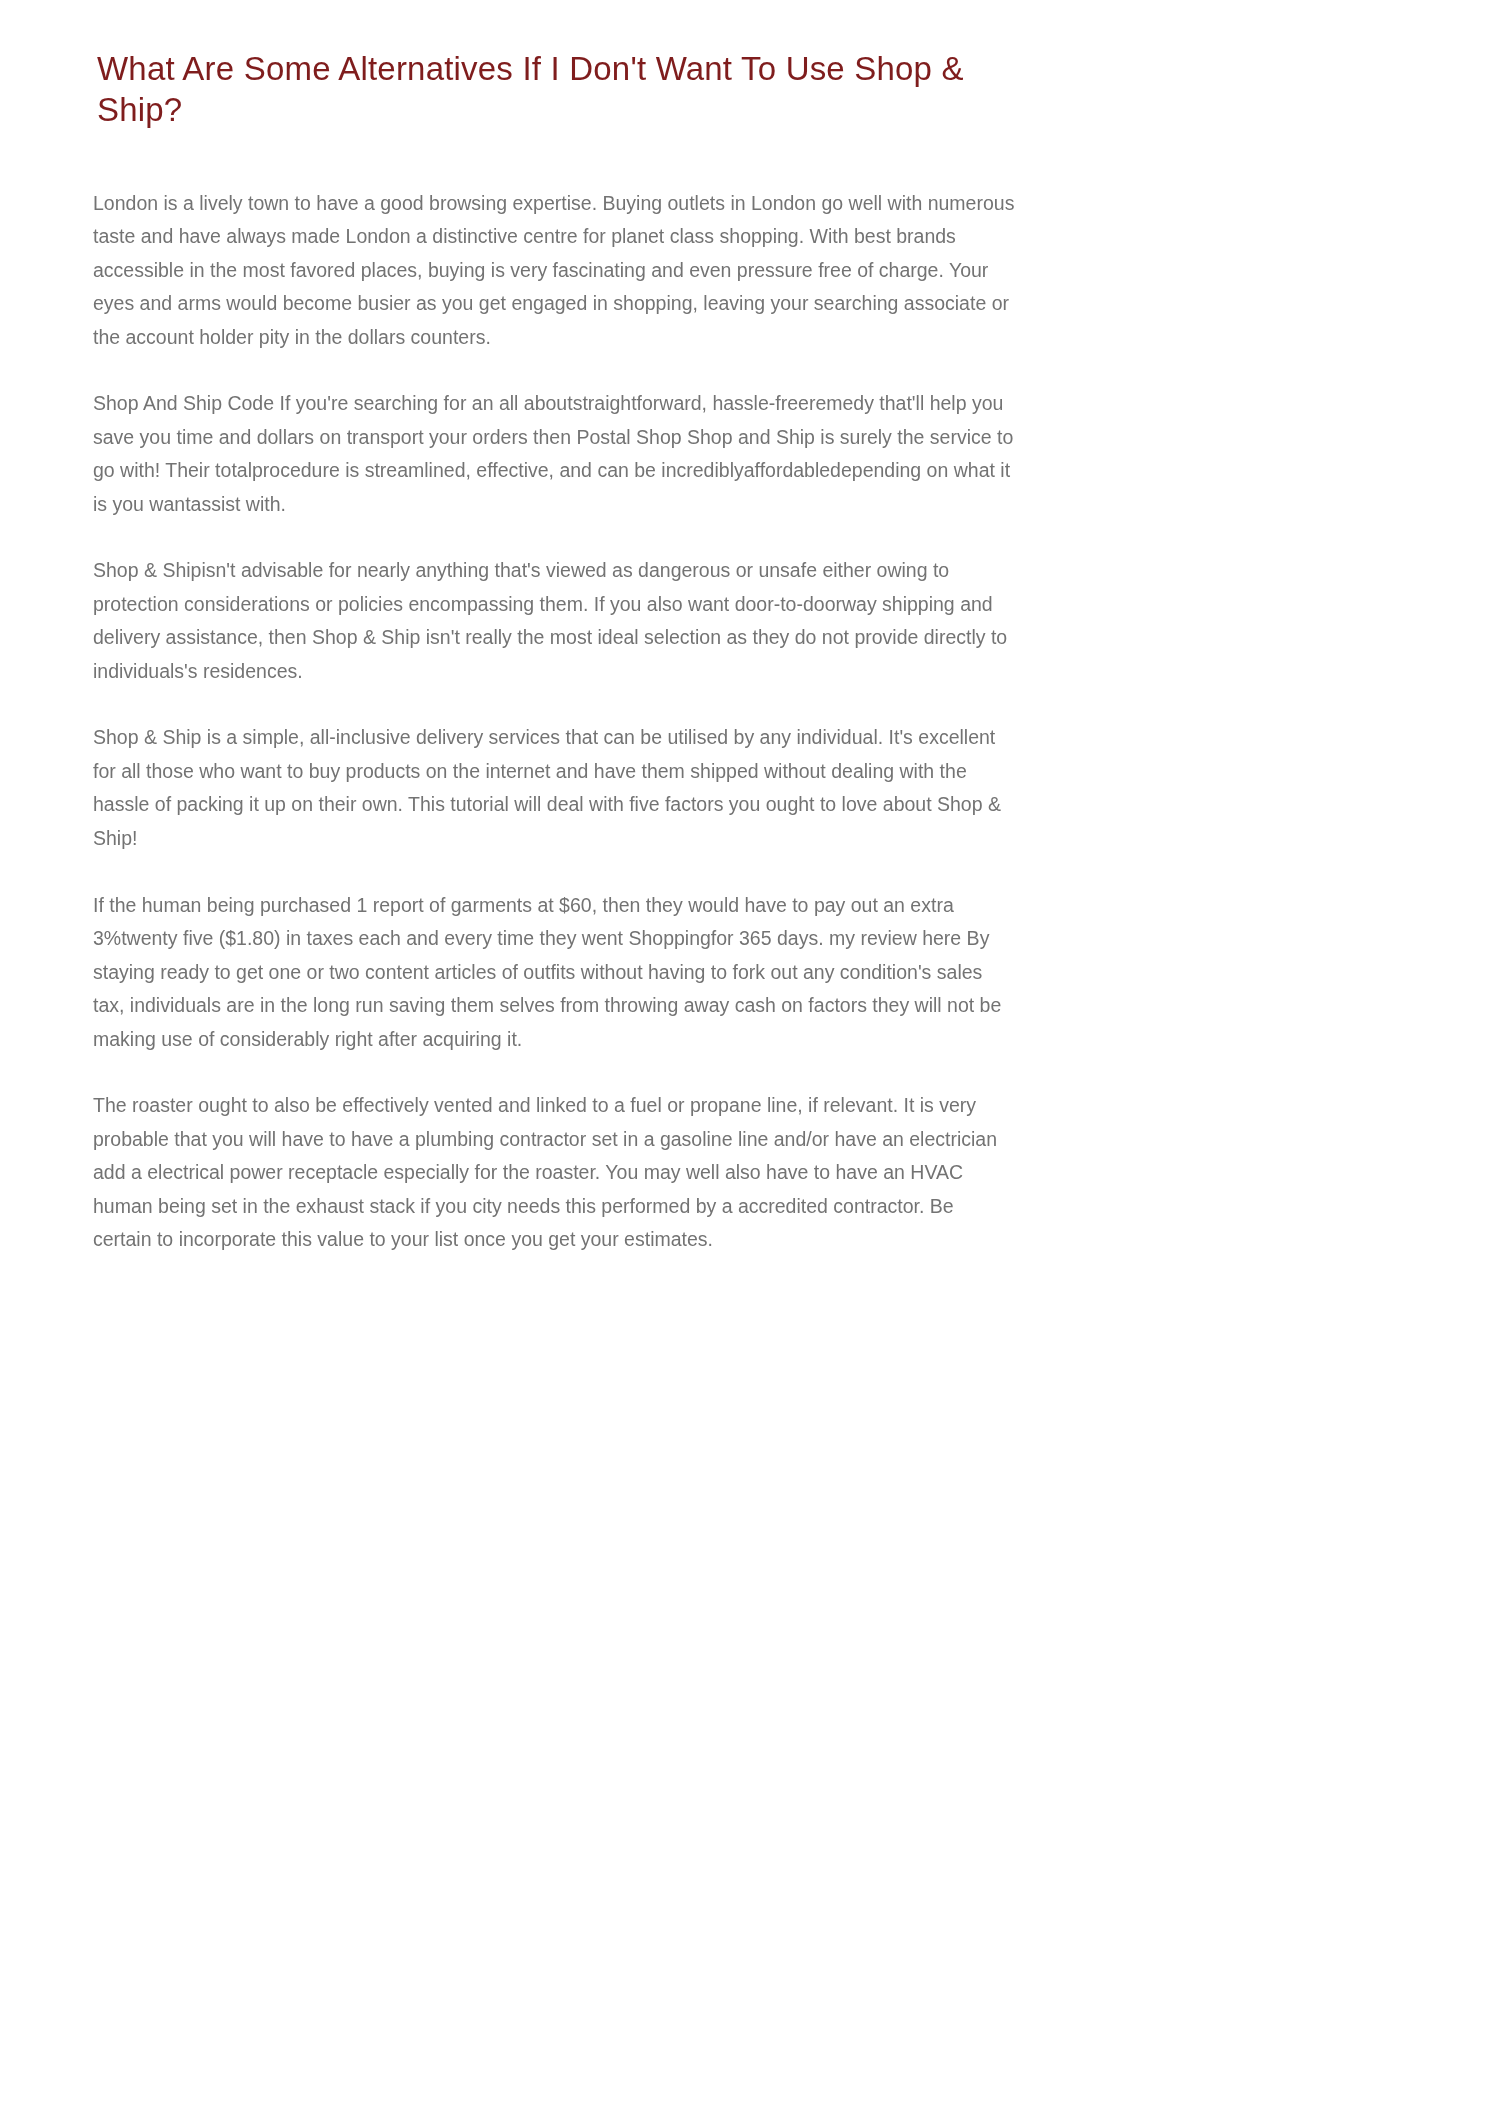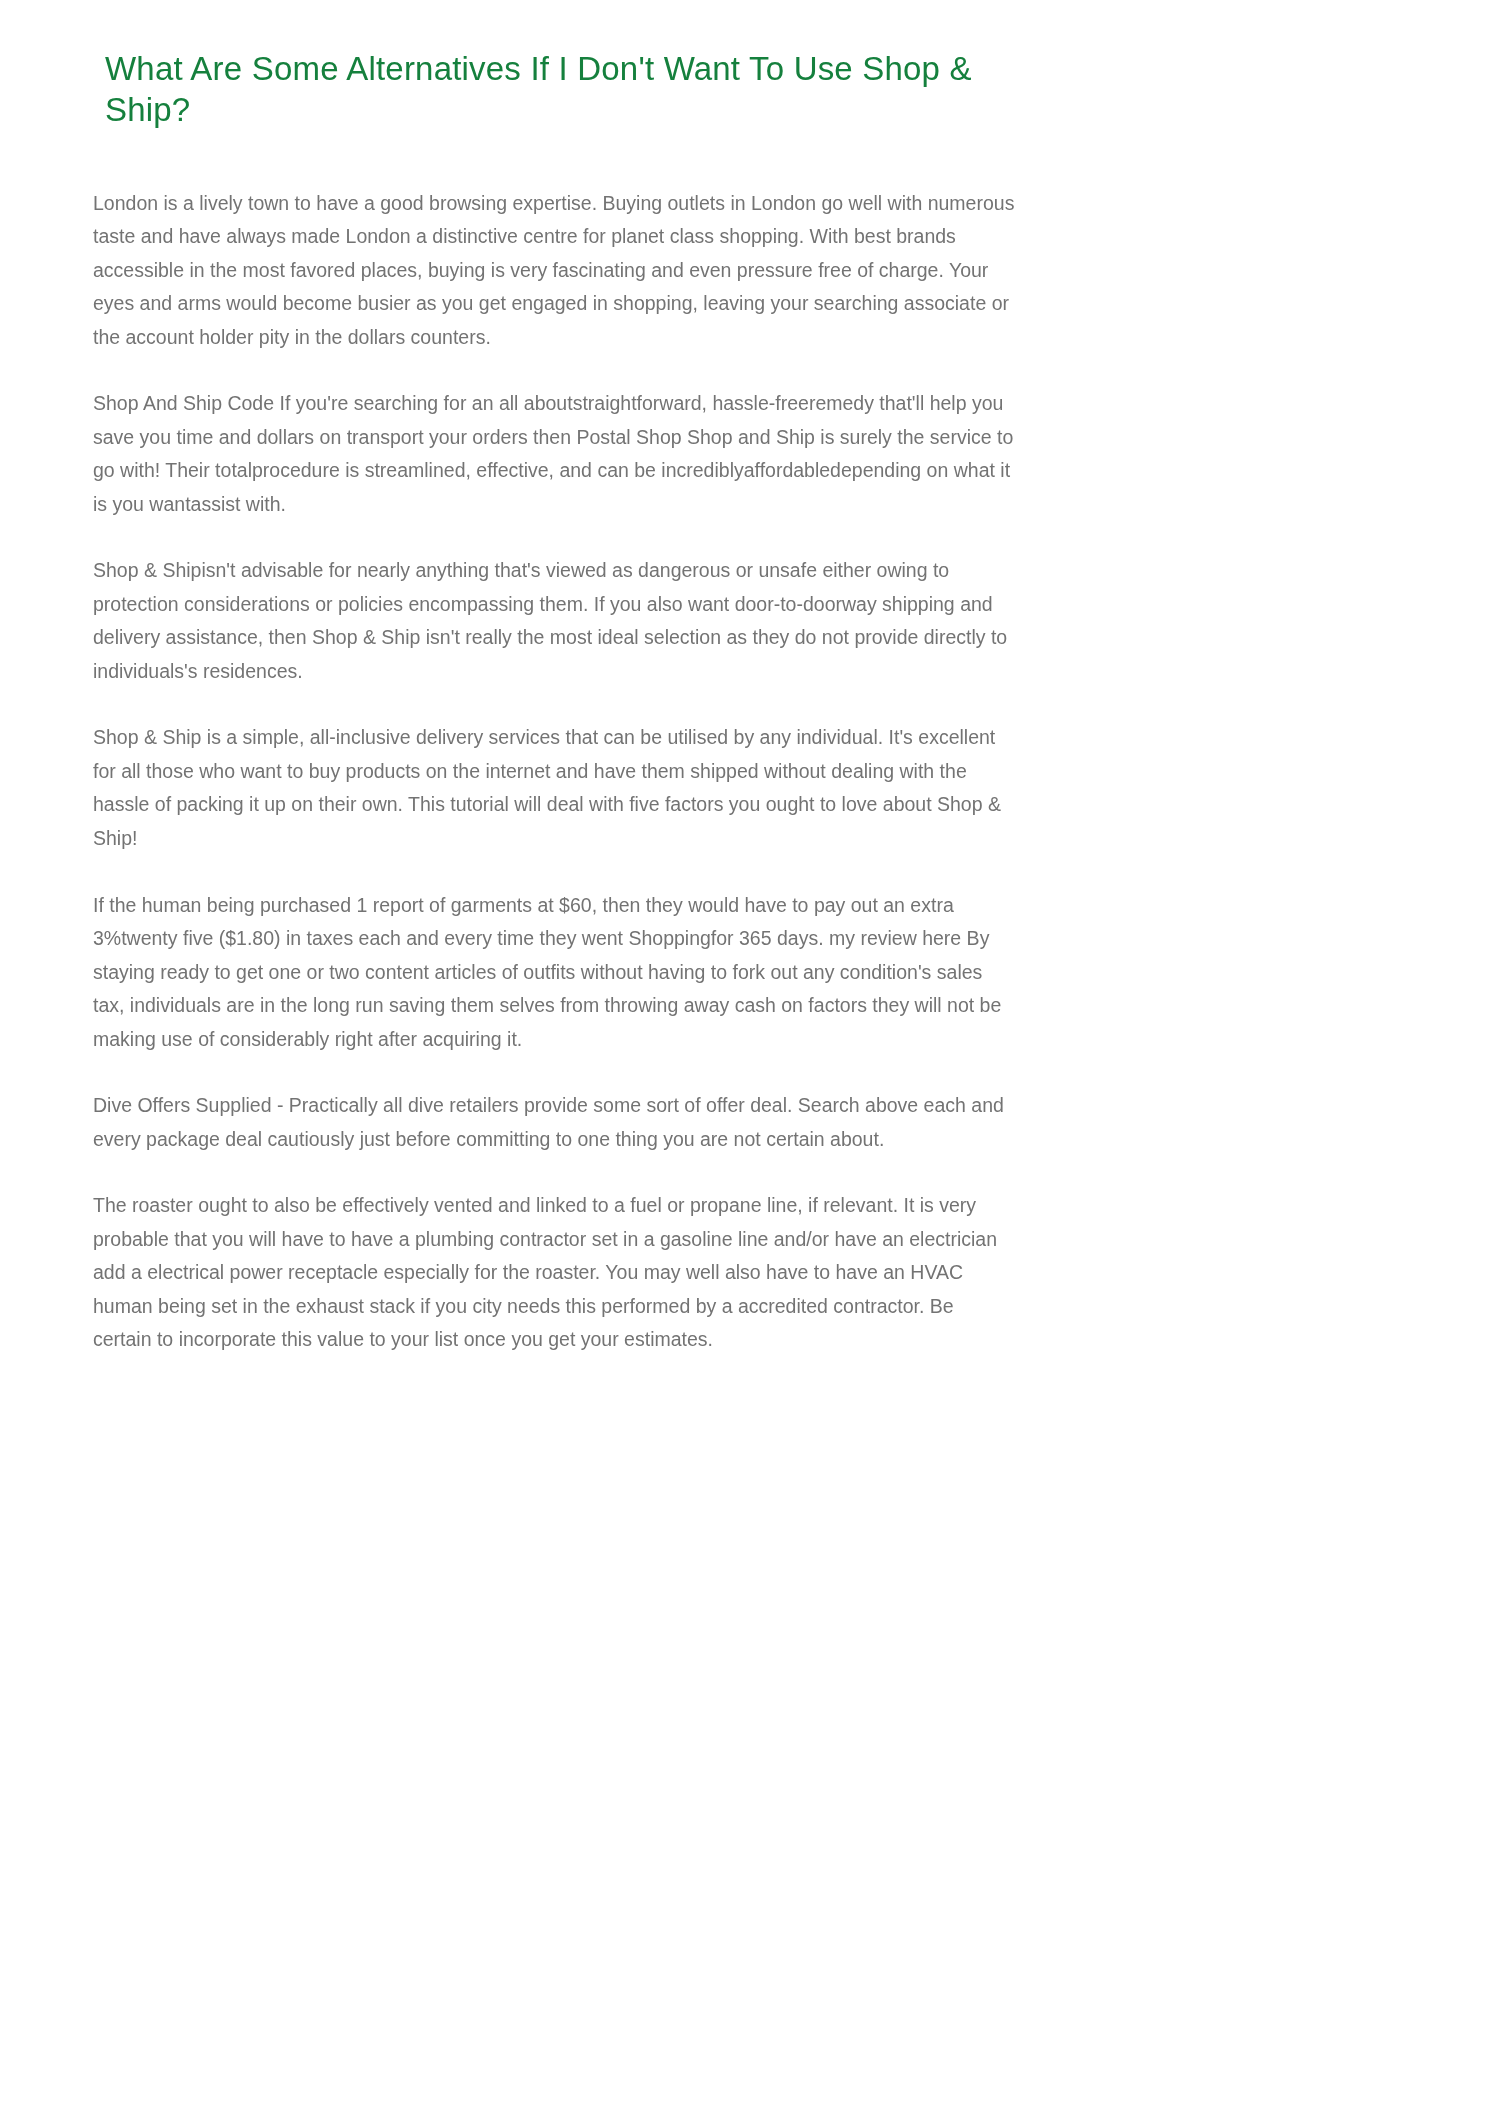--- a/index.html
+++ b/index.html
@@ -16,22 +16,22 @@
   }
   .page {
     box-sizing: border-box;
     padding: 48px 0 0 93px;
     width: 1015px;
   }
   h1.article-title {
     font-size: 33px;
     line-height: 1.25;
     font-weight: 400;
-    color: #15803d;
-    margin: 0 0 56px 12px;
+    color: #7f1d1d;
+    margin: 0 0 56px 4px;
     letter-spacing: 0.2px;
     max-width: 900px;
   }
   .article-body p {
     font-size: 19.5px;
     line-height: 1.72;
     margin: 0 0 33px 0;
     color: #737373;
     max-width: 922px;
   }
@@ -41,16 +41,15 @@
 
 <div class="page">
   <h1 class="article-title">What Are Some Alternatives If I Don't Want To Use Shop &amp; Ship?</h1>
 
   <div class="article-body">
     <p>London is a lively town to have a good browsing expertise. Buying outlets in London go well with numerous taste and have always made London a distinctive centre for planet class shopping. With best brands accessible in the most favored places, buying is very fascinating and even pressure free of charge. Your eyes and arms would become busier as you get engaged in shopping, leaving your searching associate or the account holder pity in the dollars counters.</p>
     <p>Shop And Ship Code If you're searching for an all aboutstraightforward, hassle-freeremedy that'll help you save you time and dollars on transport your orders then Postal Shop Shop and Ship is surely the service to go with! Their totalprocedure is streamlined, effective, and can be incrediblyaffordabledepending on what it is you wantassist with.</p>
     <p>Shop &amp; Shipisn't advisable for nearly anything that's viewed as dangerous or unsafe either owing to protection considerations or policies encompassing them. If you also want door-to-doorway shipping and delivery assistance, then Shop &amp; Ship isn't really the most ideal selection as they do not provide directly to individuals's residences.</p>
     <p>Shop &amp; Ship is a simple, all-inclusive delivery services that can be utilised by any individual. It's excellent for all those who want to buy products on the internet and have them shipped without dealing with the hassle of packing it up on their own. This tutorial will deal with five factors you ought to love about Shop &amp; Ship!</p>
     <p>If the human being purchased 1 report of garments at $60, then they would have to pay out an extra 3%twenty five ($1.80) in taxes each and every time they went Shoppingfor 365 days. my review here By staying ready to get one or two content articles of outfits without having to fork out any condition's sales tax, individuals are in the long run saving them selves from throwing away cash on factors they will not be making use of considerably right after acquiring it.</p>
-    <p>Dive Offers Supplied - Practically all dive retailers provide some sort of offer deal. Search above each and every package deal cautiously just before committing to one thing you are not certain about.</p>
     <p>The roaster ought to also be effectively vented and linked to a fuel or propane line, if relevant. It is very probable that you will have to have a plumbing contractor set in a gasoline line and/or have an electrician add a electrical power receptacle especially for the roaster. You may well also have to have an HVAC human being set in the exhaust stack if you city needs this performed by a accredited contractor. Be certain to incorporate this value to your list once you get your estimates.</p>
   </div>
 </div>
 
 </body></html>

